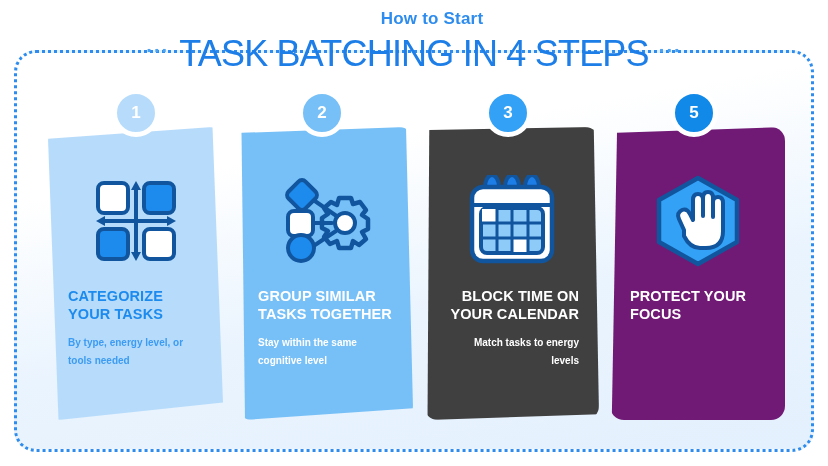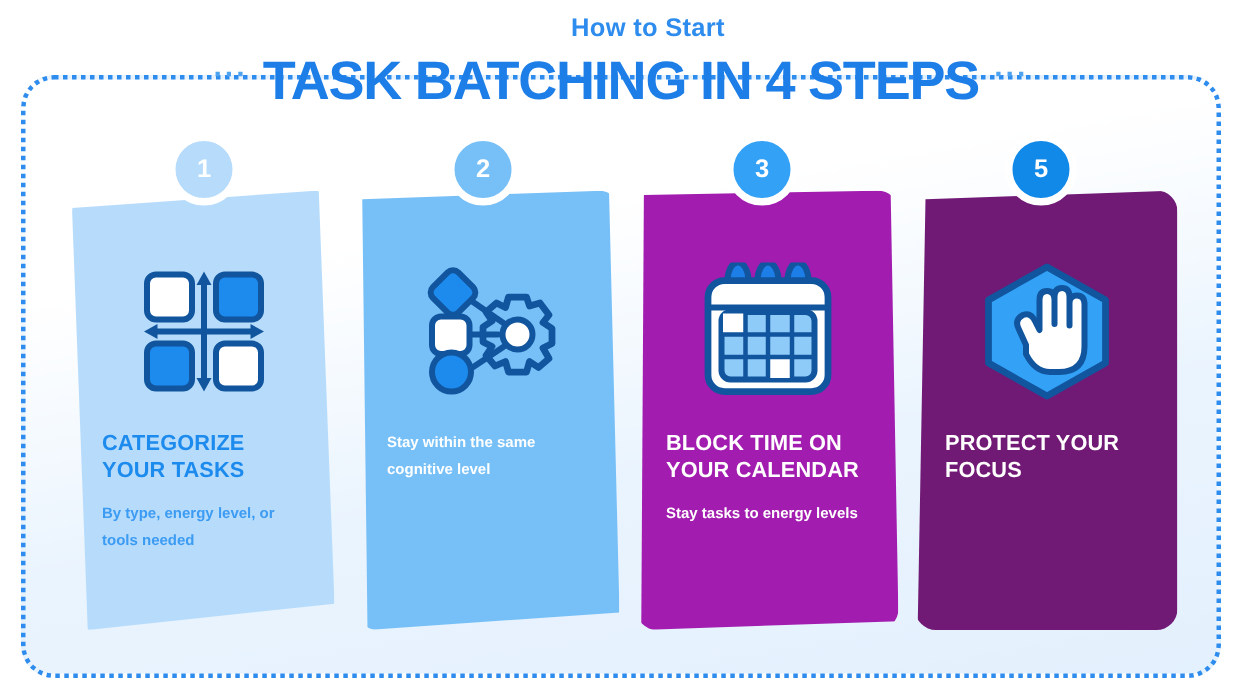--- a/index.html
+++ b/index.html
@@ -30,21 +30,21 @@
   }
   .kicker {
     font-size:17px; font-weight:700; color:#2d8ced;
     letter-spacing:0.2px; line-height:22px;padding-left:36px;
   }
   .title-row {
     display:flex; align-items:center; justify-content:center;
     gap:10px; margin-top:3px;
   }
   .title {
-    font-size:36px; font-weight:700; color:#1d7ee8;
+    font-size:36px; font-weight:400; color:#1d7ee8;
     letter-spacing:-0.8px; line-height:42px;
     white-space:nowrap;
   }
   .dots {
     color:#4ea3f0; font-size:20px; font-weight:800; letter-spacing:1px;
     position:relative; top:-4px;
   }
   
   .cards {
     position:absolute; left:0; top:0; width:828px; height:466px;
@@ -55,23 +55,23 @@
     top:113px; height:293px;
     padding:42px 20px 10px 20px;
     pointer-events:auto;
   }
   .card-1 { left:48px;  width:175px; background:#b7dcfb;
             clip-path: polygon(0% 4%, 94% 0%, 100% 94%, 6% 100%);
             border-radius:14px; }
   .card-2 { left:238px; width:175px; background:#77c0f7;
             clip-path: polygon(2% 2%, 96% 0%, 100% 96%, 4% 100%);
             border-radius:14px; }
-  .card-3 { left:424px; width:175px; background:#a21caf;
+  .card-3 { left:424px; width:175px; background:#404040;
             clip-path: polygon(3% 1%, 97% 0%, 100% 98%, 2% 100%);
-            border-radius:14px; }
+            border-radius:14px;text-align:right; }
   .card-4 { left:610px; width:175px; background:#701a75;
             clip-path: polygon(4% 2%, 100% 0%, 100% 100%, 1% 100%);
             border-radius:14px; }
   .icon-box {
     height:104px; display:flex; align-items:center; justify-content:center;
     margin-bottom:14px;
   }
   .card-title {
     font-size:14.5px; font-weight:800; line-height:18px;
     letter-spacing:0.1px; margin-bottom:11px;
@@ -145,20 +145,21 @@
             <rect x="-12" y="-12" width="24" height="24" rx="5" fill="#1d8bee" stroke="#11559e" stroke-width="4"></rect>
           </g>
           <rect x="8" y="36" width="25" height="25" rx="6" fill="#ffffff" stroke="#11559e" stroke-width="4"></rect>
           <circle cx="21" cy="73" r="13" fill="#1d8bee" stroke="#11559e" stroke-width="4"></circle>
           <g transform="translate(65,48)">
             <path d="M -6 -25 L 6 -25 L 8 -19 L 15 -21 L 21 -13 L 17 -8 L 23 -4 L 23 6 L 17 9 L 21 16 L 14 22 L 8 18 L 6 25 L -6 25 L -8 18 L -15 21 L -21 14 L -17 8 L -23 5 L -23 -5 L -17 -9 L -21 -15 L -14 -21 L -8 -18 Z" fill="none" stroke="#11559e" stroke-width="4.5" stroke-linejoin="round"></path>
             <circle cx="0" cy="0" r="10" fill="#ffffff" stroke="#11559e" stroke-width="4"></circle>
           </g>
         </svg>
       </div>
+      <div class="card-title">GROUP SIMILAR TASKS TOGETHER</div>
       <div class="card-desc">Stay within the same cognitive level</div>
     </div>
 
     <div class="card card-3">
       <div class="icon-box">
         <svg width="94" height="92" viewBox="0 0 94 92">
           <ellipse cx="27" cy="12" rx="7" ry="12" fill="#1d7ee8" stroke="#11559e" stroke-width="4"></ellipse>
           <ellipse cx="47" cy="12" rx="7" ry="12" fill="#1d7ee8" stroke="#11559e" stroke-width="4"></ellipse>
           <ellipse cx="67" cy="12" rx="7" ry="12" fill="#1d7ee8" stroke="#11559e" stroke-width="4"></ellipse>
           <rect x="7" y="12" width="80" height="74" rx="11" fill="#ffffff" stroke="#11559e" stroke-width="4.5"></rect>
@@ -167,21 +168,21 @@
           <rect x="48" y="64" width="15" height="13" fill="#ffffff"></rect>
           <line x1="16" y1="48" x2="78" y2="48" stroke="#11559e" stroke-width="3"></line>
           <line x1="16" y1="63" x2="78" y2="63" stroke="#11559e" stroke-width="3"></line>
           <line x1="32" y1="33" x2="32" y2="78" stroke="#11559e" stroke-width="3"></line>
           <line x1="47" y1="33" x2="47" y2="78" stroke="#11559e" stroke-width="3"></line>
           <line x1="63" y1="33" x2="63" y2="78" stroke="#11559e" stroke-width="3"></line>
           <line x1="7" y1="30" x2="87" y2="30" stroke="#11559e" stroke-width="4"></line>
         </svg>
       </div>
       <div class="card-title">BLOCK TIME ON YOUR CALENDAR</div>
-      <div class="card-desc">Stay tasks to energy levels</div>
+      <div class="card-desc">Match tasks to energy levels</div>
     </div>
 
     <div class="card card-4">
       <div class="icon-box">
         <svg width="100" height="94" viewBox="0 0 100 94">
           <polygon points="50,4 89,26 89,68 50,90 11,68 11,26" fill="#33a1f5" stroke="#11559e" stroke-width="4.5" stroke-linejoin="round"></polygon>
           <path d="M36 56 L31 45 Q28 39 34 36 Q39 34 42 40 L45 46 L45 26 Q45 20 50 20 Q55 20 55 26 L55 42
                    L55 24 Q55 18 60 18 Q65 18 65 24 L65 43 L65 28 Q65 23 70 23 Q75 23 75 29 L75 57
                    Q75 74 58 74 L52 74 Q42 74 36 62 Z" fill="#ffffff" stroke="#11559e" stroke-width="4" stroke-linejoin="round"></path>
         </svg>

